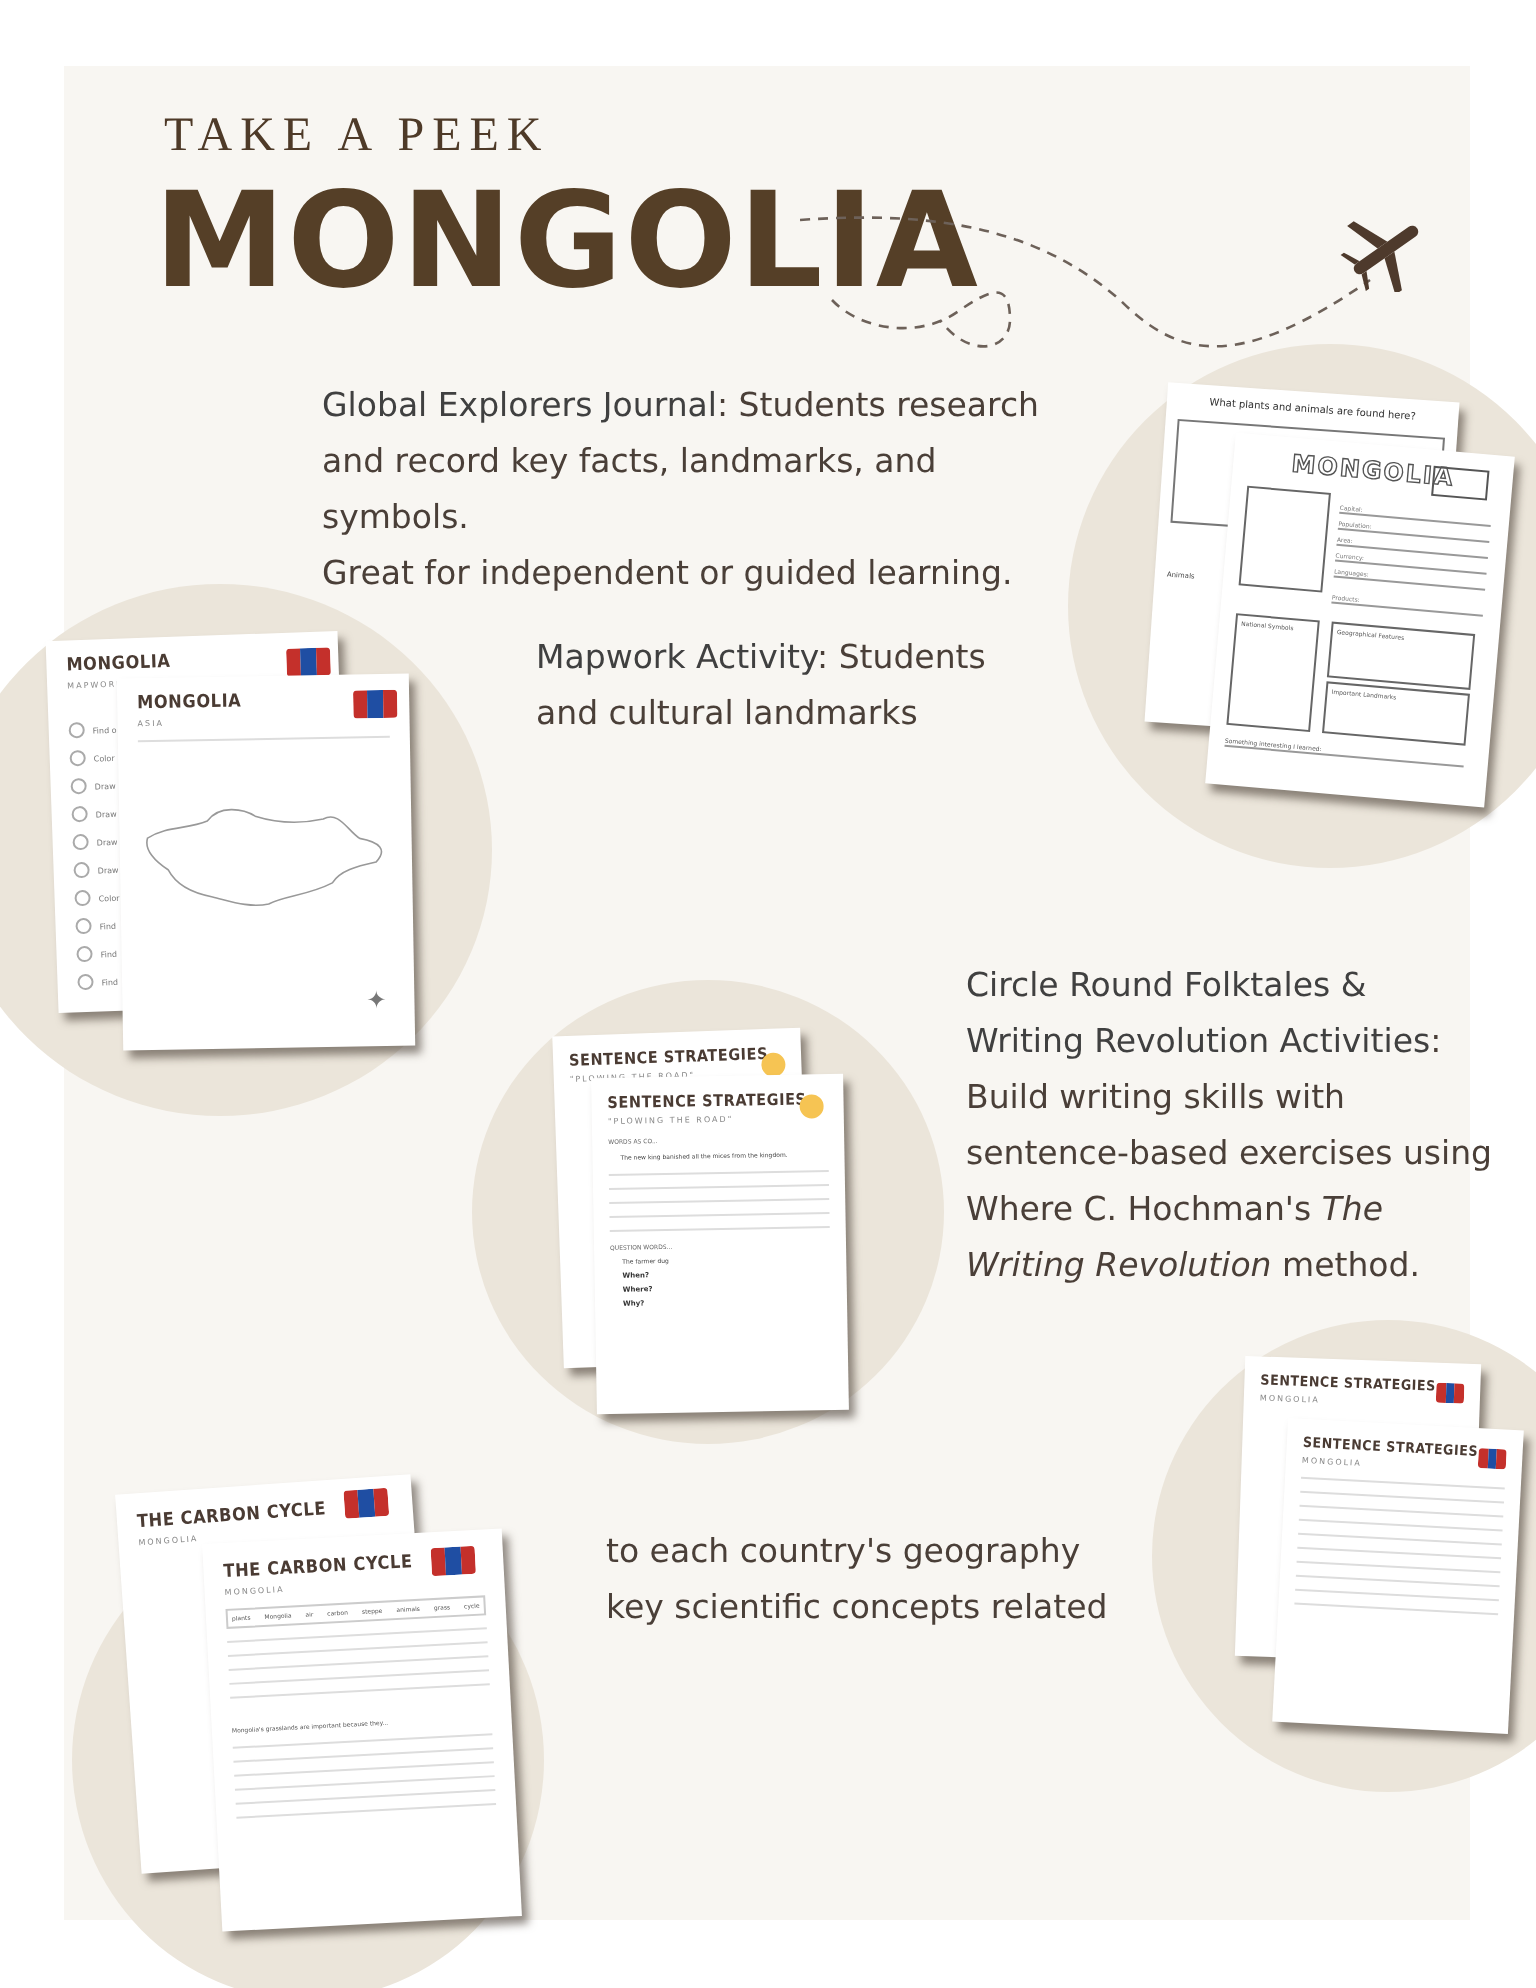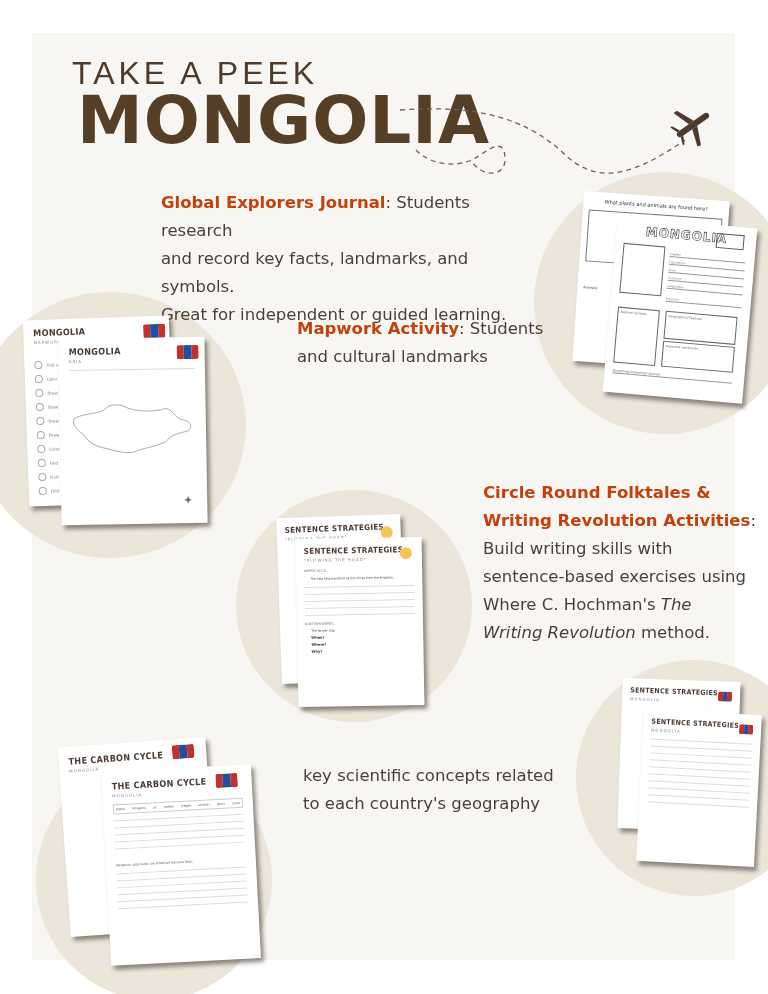--- a/index.html
+++ b/index.html
@@ -1,22 +1,22 @@
 <!DOCTYPE html>
 <html><head>
 <meta charset="utf-8">
 <style>
   html,body{margin:0;padding:0;}
   body{width:768px;height:994px;position:relative;overflow:hidden;background:#ffffff;font-family:"DejaVu Sans",sans-serif;}
   .panel{position:absolute;left:32px;top:33px;width:703px;height:927px;background:#f8f6f2;}
   .circle{position:absolute;border-radius:50%;background:#ebe5da;}
-  .kicker{position:absolute;left:72px;top:55px;font-size:32px;letter-spacing:4px;color:#4e3a28;font-family:Liberation Sans, sans-serif;}
+  .kicker{position:absolute;left:82px;top:55px;font-size:24px;letter-spacing:4px;color:#4e3a28;font-family:Liberation Serif, serif;}
   .title{position:absolute;left:77px;top:88px;font-size:66px;font-weight:bold;color:#553f27;letter-spacing:1px;font-family:"DejaVu Sans",sans-serif;line-height:1;}
   .blurb{position:absolute;font-family:"DejaVu Sans",sans-serif;font-size:16.5px;line-height:28px;color:#4a3f38;}
-  .blurb b{font-weight:bold;color:#c2410c;}
+  .blurb b{font-weight:normal;color:#404040;}
   .sheet{position:absolute;background:#ffffff;box-shadow:3px 4px 4px rgba(60,50,40,.55);}
   .sh-title{font-family:"DejaVu Sans Condensed","DejaVu Sans",sans-serif;font-weight:bold;color:#4a3b33;font-size:9px;letter-spacing:.3px;white-space:nowrap;}
   .sh-sub{font-size:4px;color:#888;letter-spacing:1px;margin-top:2px;}
   .line{height:1px;background:#ddd;margin:6px 0;}
   .flag{position:absolute;width:22px;height:14px;display:flex;border-radius:2px;overflow:hidden;}
   .flag i{flex:1;display:block;}
   .bubble{position:absolute;width:12px;height:12px;border-radius:50%;background:#f6c453;}
   .row{display:flex;align-items:center;gap:4px;font-size:4px;color:#777;margin:6px 0;}
   .rc{width:6px;height:6px;border:1px solid #aaa;border-radius:50%;}
   .box{position:absolute;border:1px solid #666;}
@@ -49,37 +49,37 @@
     <polygon points="6,24 9,24 5,32 3,32"></polygon>
   </g>
 </svg>
 
 <div class="blurb" style="left:161px;top:189px;width:380px;">
   <div><b>Global Explorers Journal</b>: <span>Students research</span></div>
   <div>and record key facts, landmarks, and symbols.</div>
   <div>Great for independent or guided learning.</div>
 </div>
 
-<div class="blurb" style="left:268px;top:315px;width:260px;margin-left:29px;">
+<div class="blurb" style="left:268px;top:315px;width:260px;">
   <div><b>Mapwork Activity</b>: <span>Students</span></div>
   <div>and cultural landmarks</div>
 </div>
 
 <div class="blurb" style="left:483px;top:479px;width:290px;">
   <div><b>Circle Round Folktales &amp;</b></div>
   <div><b>Writing Revolution Activities</b>:</div>
   <div>Build writing skills with</div>
   <div>sentence-based exercises using</div>
   <div><span>Where C. Hochman's </span><i>The</i></div>
   <div><i>Writing Revolution</i><span> method.</span></div>
 </div>
 
 <div class="blurb" style="left:303px;top:762px;width:280px;">
+  <div>to each country's geography</div>
   <div>key scientific concepts related</div>
-  <div>to each country's geography</div>
 </div>
 
 <div class="sheet" style="left:578px;top:196px;width:146px;height:170px;transform:rotate(4deg);padding:6px;box-sizing:border-box;">
   <div style="font-size:5px;color:#333;text-align:center;">What plants and animals are found here?</div>
   <div style="border:1px solid #777;height:50px;margin-top:6px;"></div>
   <div style="font-size:3.5px;color:#444;margin-top:24px;">Animals</div>
 </div>
 <div class="sheet" style="left:610px;top:222px;width:140px;height:176px;transform:rotate(5deg);padding:6px;box-sizing:border-box;">
   <div style="font-size:12px;font-weight:bold;color:#fff;-webkit-text-stroke:0.7px #555;letter-spacing:1px;text-align:center;">MONGOLIA</div>
   <div style="position:absolute;left:100px;top:8px;width:26px;height:13px;border:1px solid #555;"></div>

